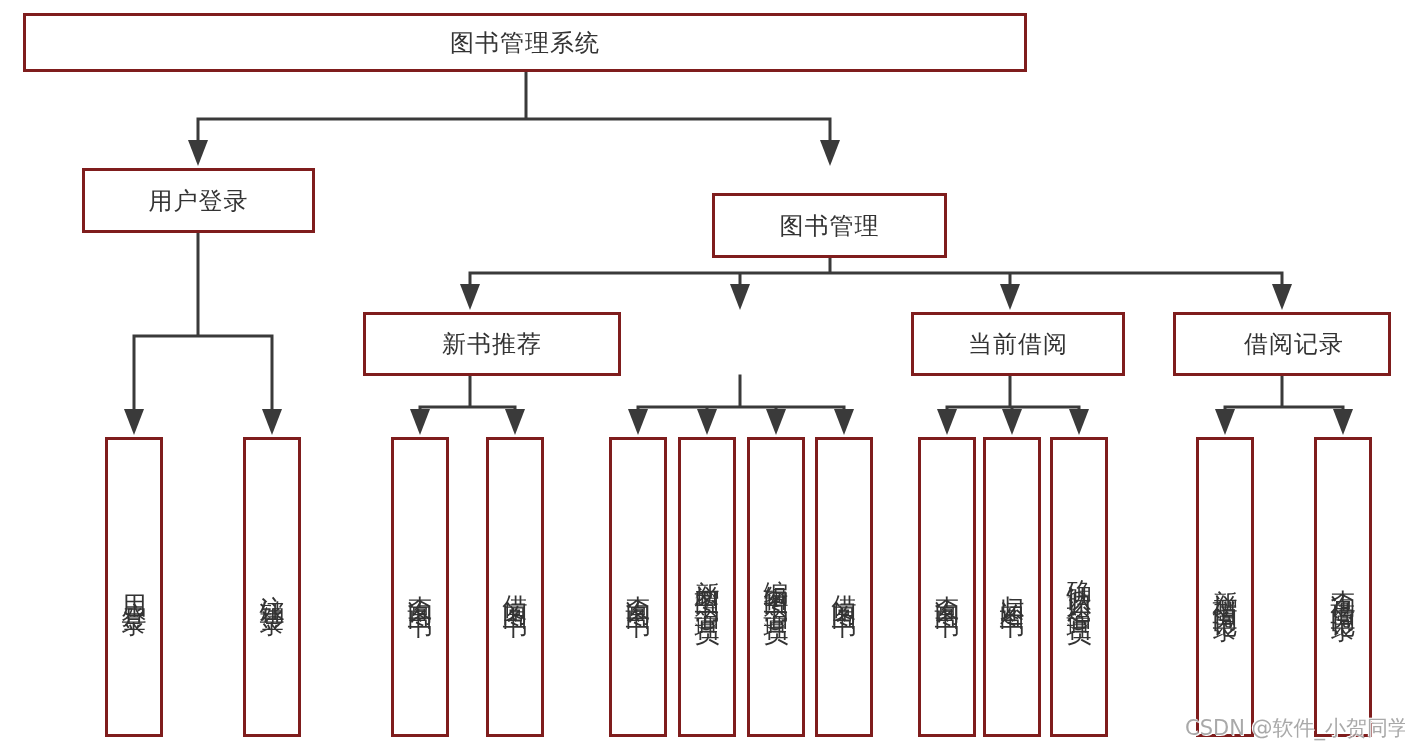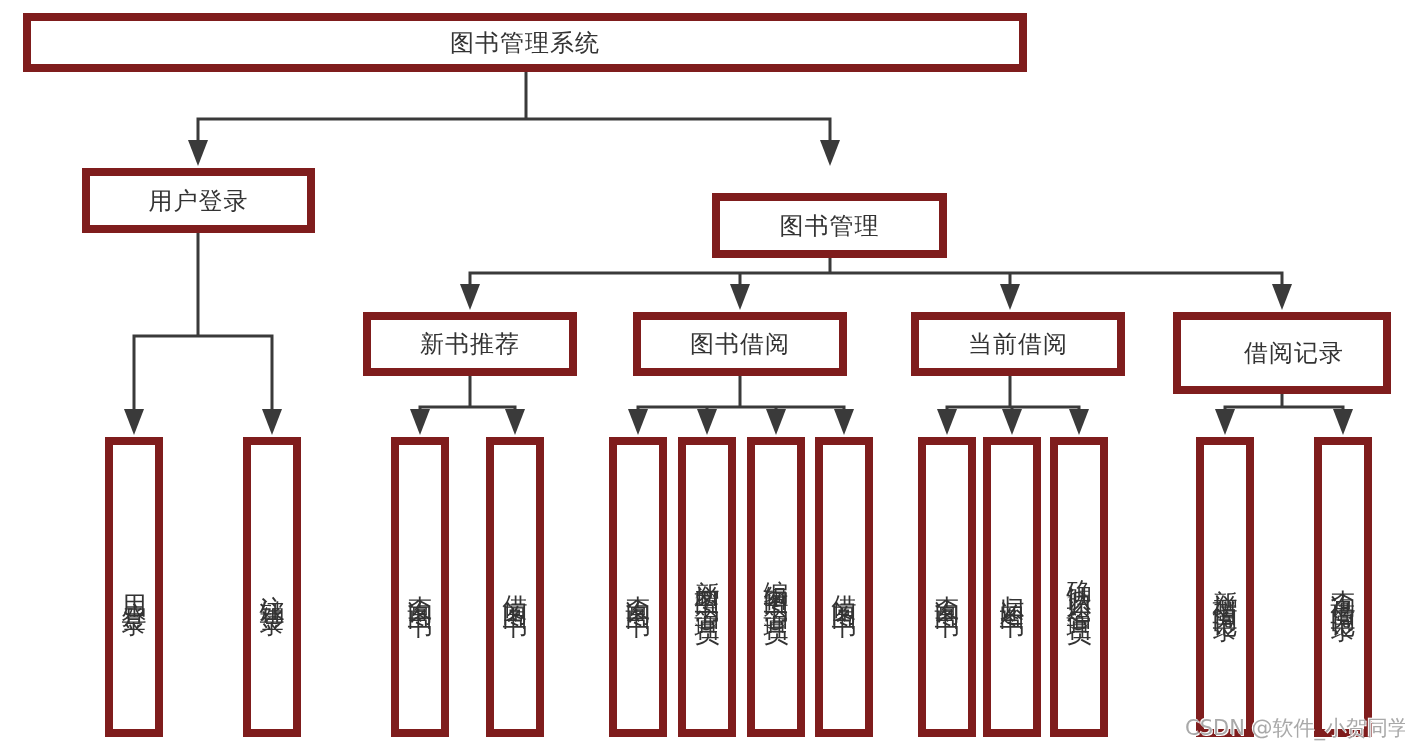--- a/index.html
+++ b/index.html
@@ -15,40 +15,40 @@
   }
   svg.connectors{
     position:absolute;left:0;top:0;
     width:1405px;height:747px;
     display:block;
   }
   .node{
     position:absolute;
     box-sizing:border-box;
     background:#ffffff;
-    border:8px solid #7f1d1d;
+    border:3px solid #7f1d1d;
     display:flex;align-items:center;justify-content:center;
     color:#333333;
   }
   .hnode .lbl{
     font-size:24px;
     letter-spacing:1px;
     color:#333333;
     white-space:nowrap;
   }
   
   .n-root{left:23px;top:13px;width:1004px;height:59px;}
   
   .n-user-login{left:82px;top:168px;width:233px;height:65px;}
   .n-book-mgmt{left:712px;top:168px;width:235px;height:65px;margin-top:25px;}
   
-  .n-rec{left:363px;top:312px;width:214px;height:64px;}
+  .n-rec{left:363px;top:312px;width:258px;height:64px;}
   .n-bb{left:633px;top:312px;width:214px;height:64px;}
   .n-cb{left:903px;top:312px;width:214px;height:64px;margin-left:8px;}
-  .n-br{left:1173px;top:312px;width:218px;height:82px;padding-left:24px;}
+  .n-br{left:1173px;top:312px;width:218px;height:64px;padding-left:24px;}
   
   .leaf{top:437px;width:58px;height:300px;}
   .leaf .lbl{
     writing-mode:vertical-rl;
     font-size:25px;
     letter-spacing:6px;
     line-height:1;
     color:#333333;
   }
   .l-1{left:105px;}  .l-2{left:243px;}
@@ -115,23 +115,20 @@
   <div class="node hnode n-user-login">
     <span class="lbl">用户登录</span>
   </div>
   <div class="node hnode n-book-mgmt">
     <span class="lbl">图书管理</span>
   </div>
 
   <div class="node hnode n-rec">
     <span class="lbl">新书推荐</span>
   </div>
-  <div class="node hnode n-bb">
-    <span class="lbl">图书借阅</span>
-  </div>
   <div class="node hnode n-cb">
     <span class="lbl">当前借阅</span>
   </div>
   <div class="node hnode n-br">
     <span class="lbl">借阅记录</span>
   </div>
 
   <div class="node leaf l-1">
     <span class="lbl">用户登录</span>
   </div>

